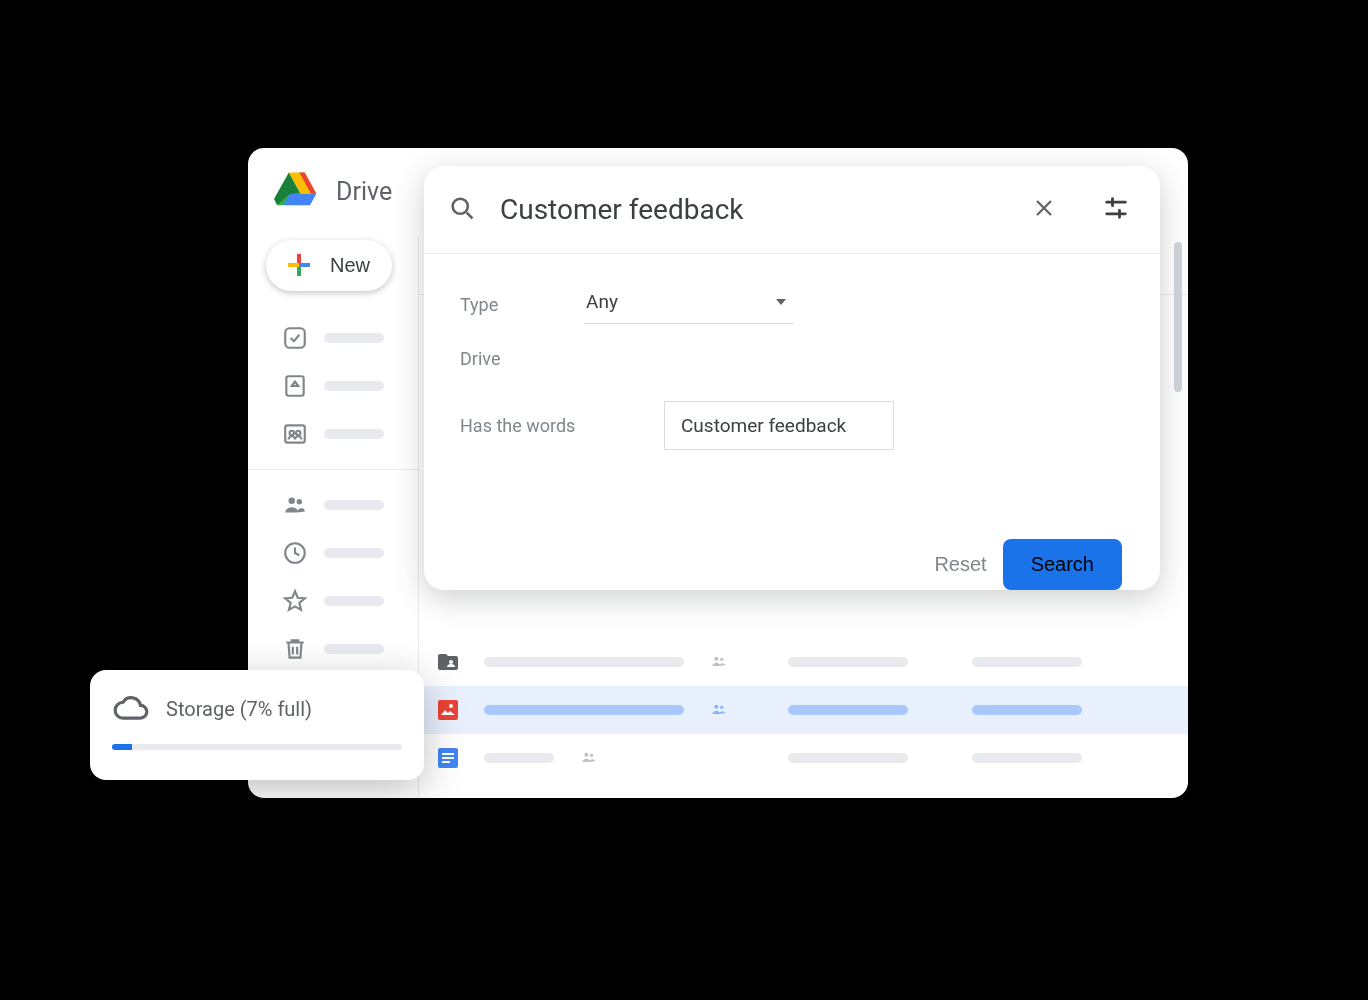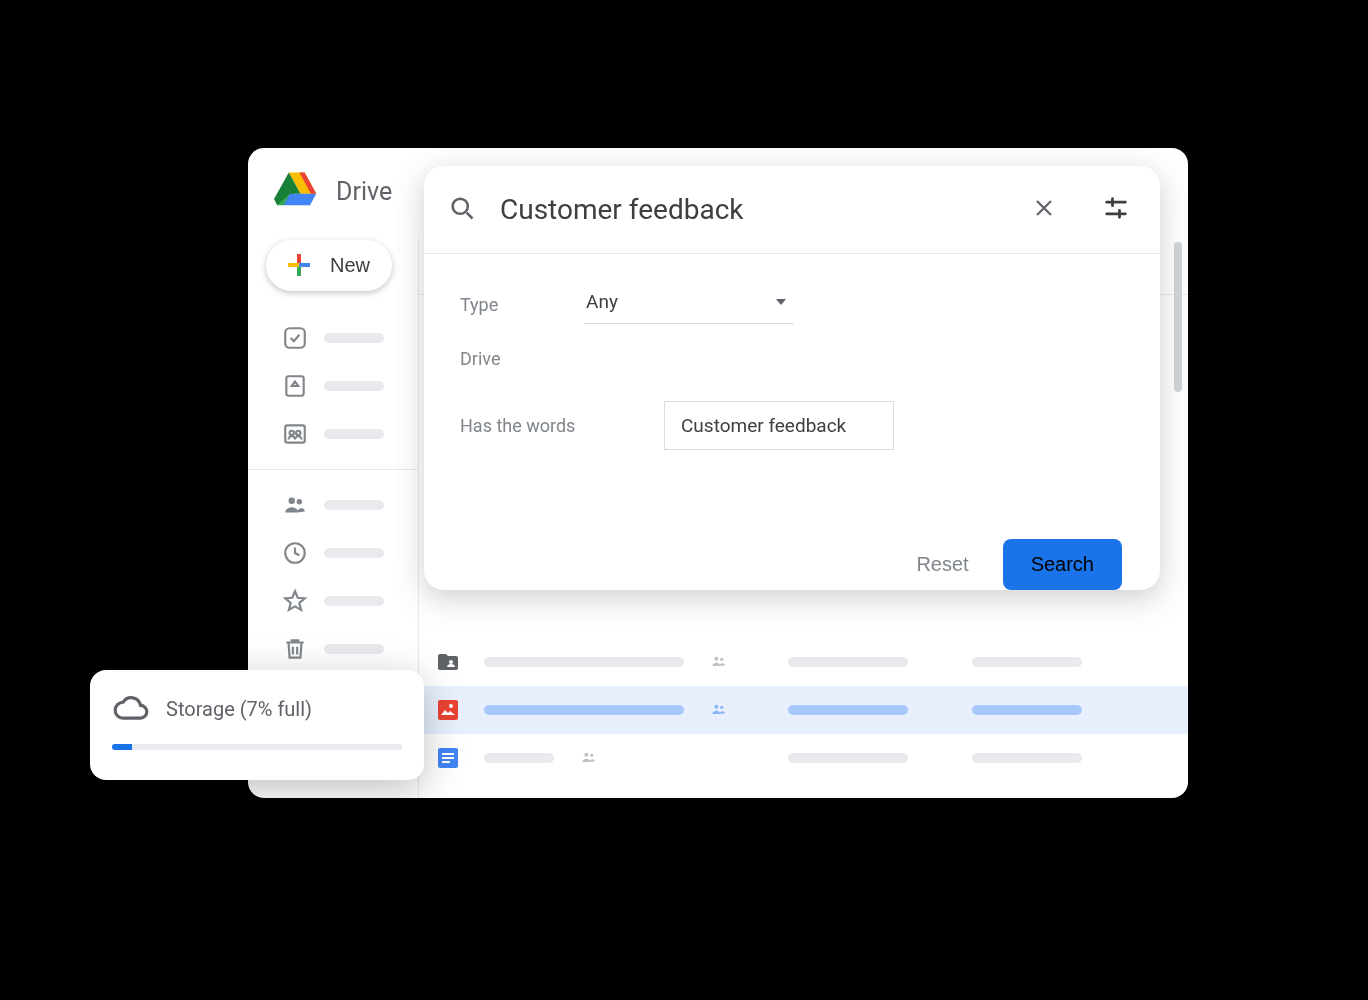--- a/index.html
+++ b/index.html
@@ -36,21 +36,21 @@
   .search-panel { position:absolute; left:424px; top:166px; width:736px; height:424px; background:#fff; border-radius:20px; box-shadow:0 8px 30px rgba(60,64,67,0.25); display:flex; flex-direction:column; z-index:10; }
   .search-header { display:flex; align-items:center; height:88px; padding:0 24px; gap:24px; border-bottom:1px solid #e8eaed; }
   .search-icon-svg { width:28px; height:28px; }
   .search-text { flex:1; font-size:28px; color:#3c4043; border:none; outline:none; }
   .panel-body { padding: 30px 36px 0 36px; display:flex; flex-direction:column; gap:24px; }
   .field-row { display:flex; align-items:center; }
   .field-label { width:124px; font-size:18px; color:#80868b; }
   .select-like { display:flex; align-items:center; justify-content:space-between; width:210px; padding:6px 8px 10px 2px; border-bottom:1px solid #dadce0; font-size:19px; color:#3c4043; cursor:pointer; }
   .caret { width:0; height:0; border-left:5px solid transparent; border-right:5px solid transparent; border-top:6px solid #5f6368; }
   .text-input-box { border:1px solid #dadce0; padding:12px 16px; font-size:19px; color:#3c4043; width:230px; margin-left:40px; }
-  .actions-row { display:flex; justify-content:flex-end; align-items:center; gap:34px; padding:24px 38px 0 0; margin-top:auto; }
+  .actions-row { display:flex; justify-content:flex-end; align-items:center; gap:16px; padding:24px 38px 0 0; margin-top:auto; }
   .reset-btn { background:none; border:none; font-size:20px; color:#80868b; cursor:pointer; }
   .search-btn { background:#1a73e8; color:#000000; border:none; border-radius:8px; padding:14px 28px; font-size:20px; cursor:pointer; }
   .storage-card { position:absolute; left:90px; top:670px; width:334px; height:110px; background:#fff; border-radius:16px; box-shadow:0 10px 40px rgba(0,0,0,0.25); padding:22px 22px 18px 22px; z-index:20; }
   .storage-top { display:flex; align-items:center; gap:16px; }
   .storage-label { font-size:20px; color:#5f6368; }
   .storage-bar { margin-top:18px; height:6px; width:100%; background:#e8eaed; border-radius:3px; position:relative; overflow:hidden; }
   .storage-fill { position:absolute; left:0; top:0; bottom:0; background:#1a73e8; }
 </style>
 </head>
 <body>

